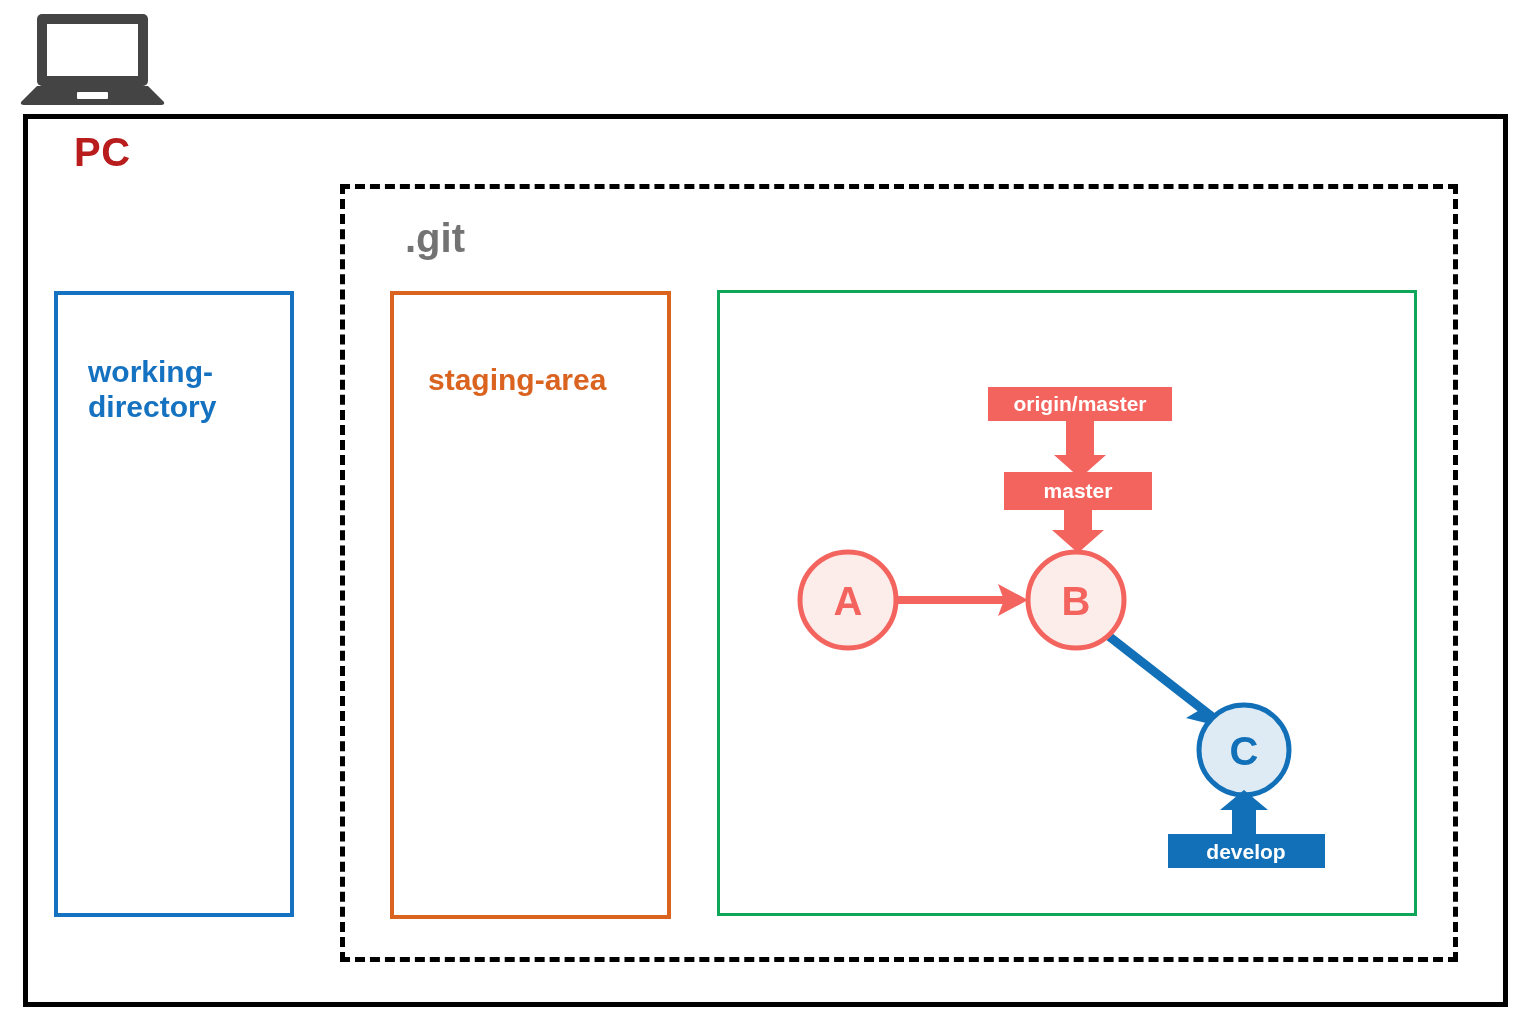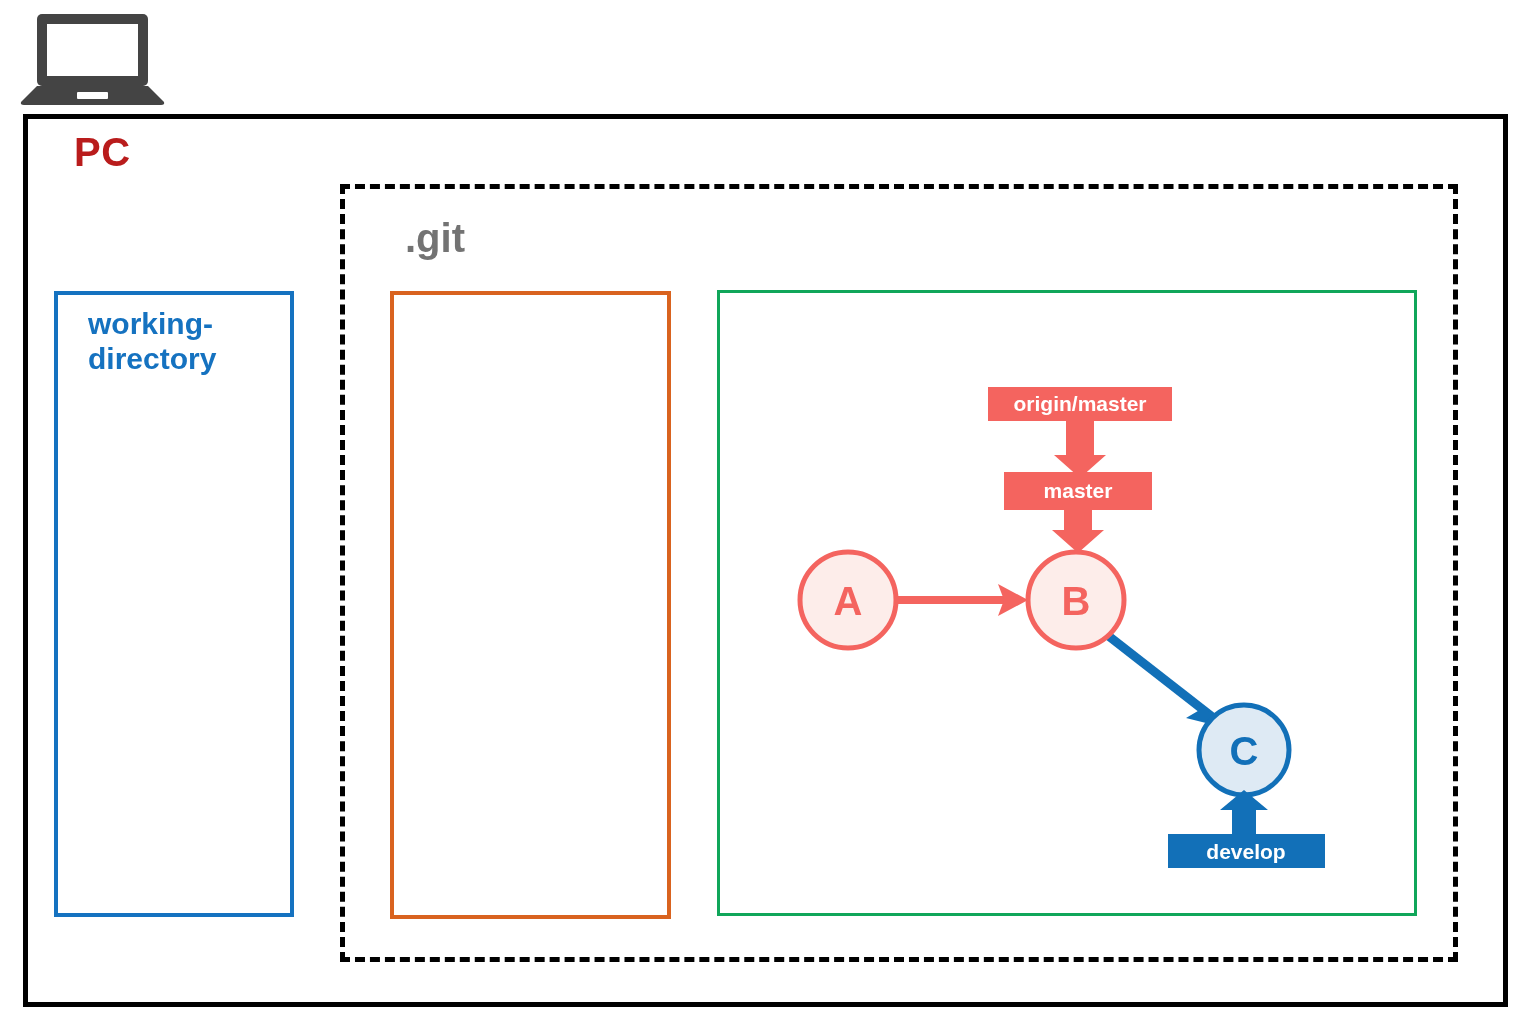--- a/index.html
+++ b/index.html
@@ -69,20 +69,21 @@
   .area-box {
     position: absolute;
     box-sizing: border-box;
     background: transparent;
   }
   .area-label {
     position: absolute;
     font-size: 30px;
     font-weight: bold;
     line-height: 1.18;
+    margin-top: 48px;
   }
   #working-directory-box {
     left: 54px;
     top: 291px;
     width: 240px;
     height: 626px;
     border: 4px solid #1572C0;
   }
   #working-directory-label {
     left: 88px;
@@ -154,20 +155,21 @@
   <div id="git-box"></div>
   <div id="git-label">.git</div>
 
   <div class="area-box" id="working-directory-box"></div>
   <div class="area-label" id="working-directory-label">
     <span>working-</span><br>
     <span>directory</span>
   </div>
 
   <div class="area-box" id="staging-area-box"></div>
+  <div class="area-label" id="staging-area-label">staging-area</div>
 
   <div class="area-box" id="local-repository-box"></div>
 
   <svg id="commit-graph" viewBox="0 0 620 520" xmlns="http://www.w3.org/2000/svg">
 
     <rect x="228" y="17" width="184" height="34" fill="#F4645F"></rect>
     <text x="320" y="41" text-anchor="middle" class="branch-label-text">origin/master</text>
 
     <polygon points="306,51 334,51 334,85 346,85 320,108 294,85 306,85" fill="#F4645F"></polygon>
 

